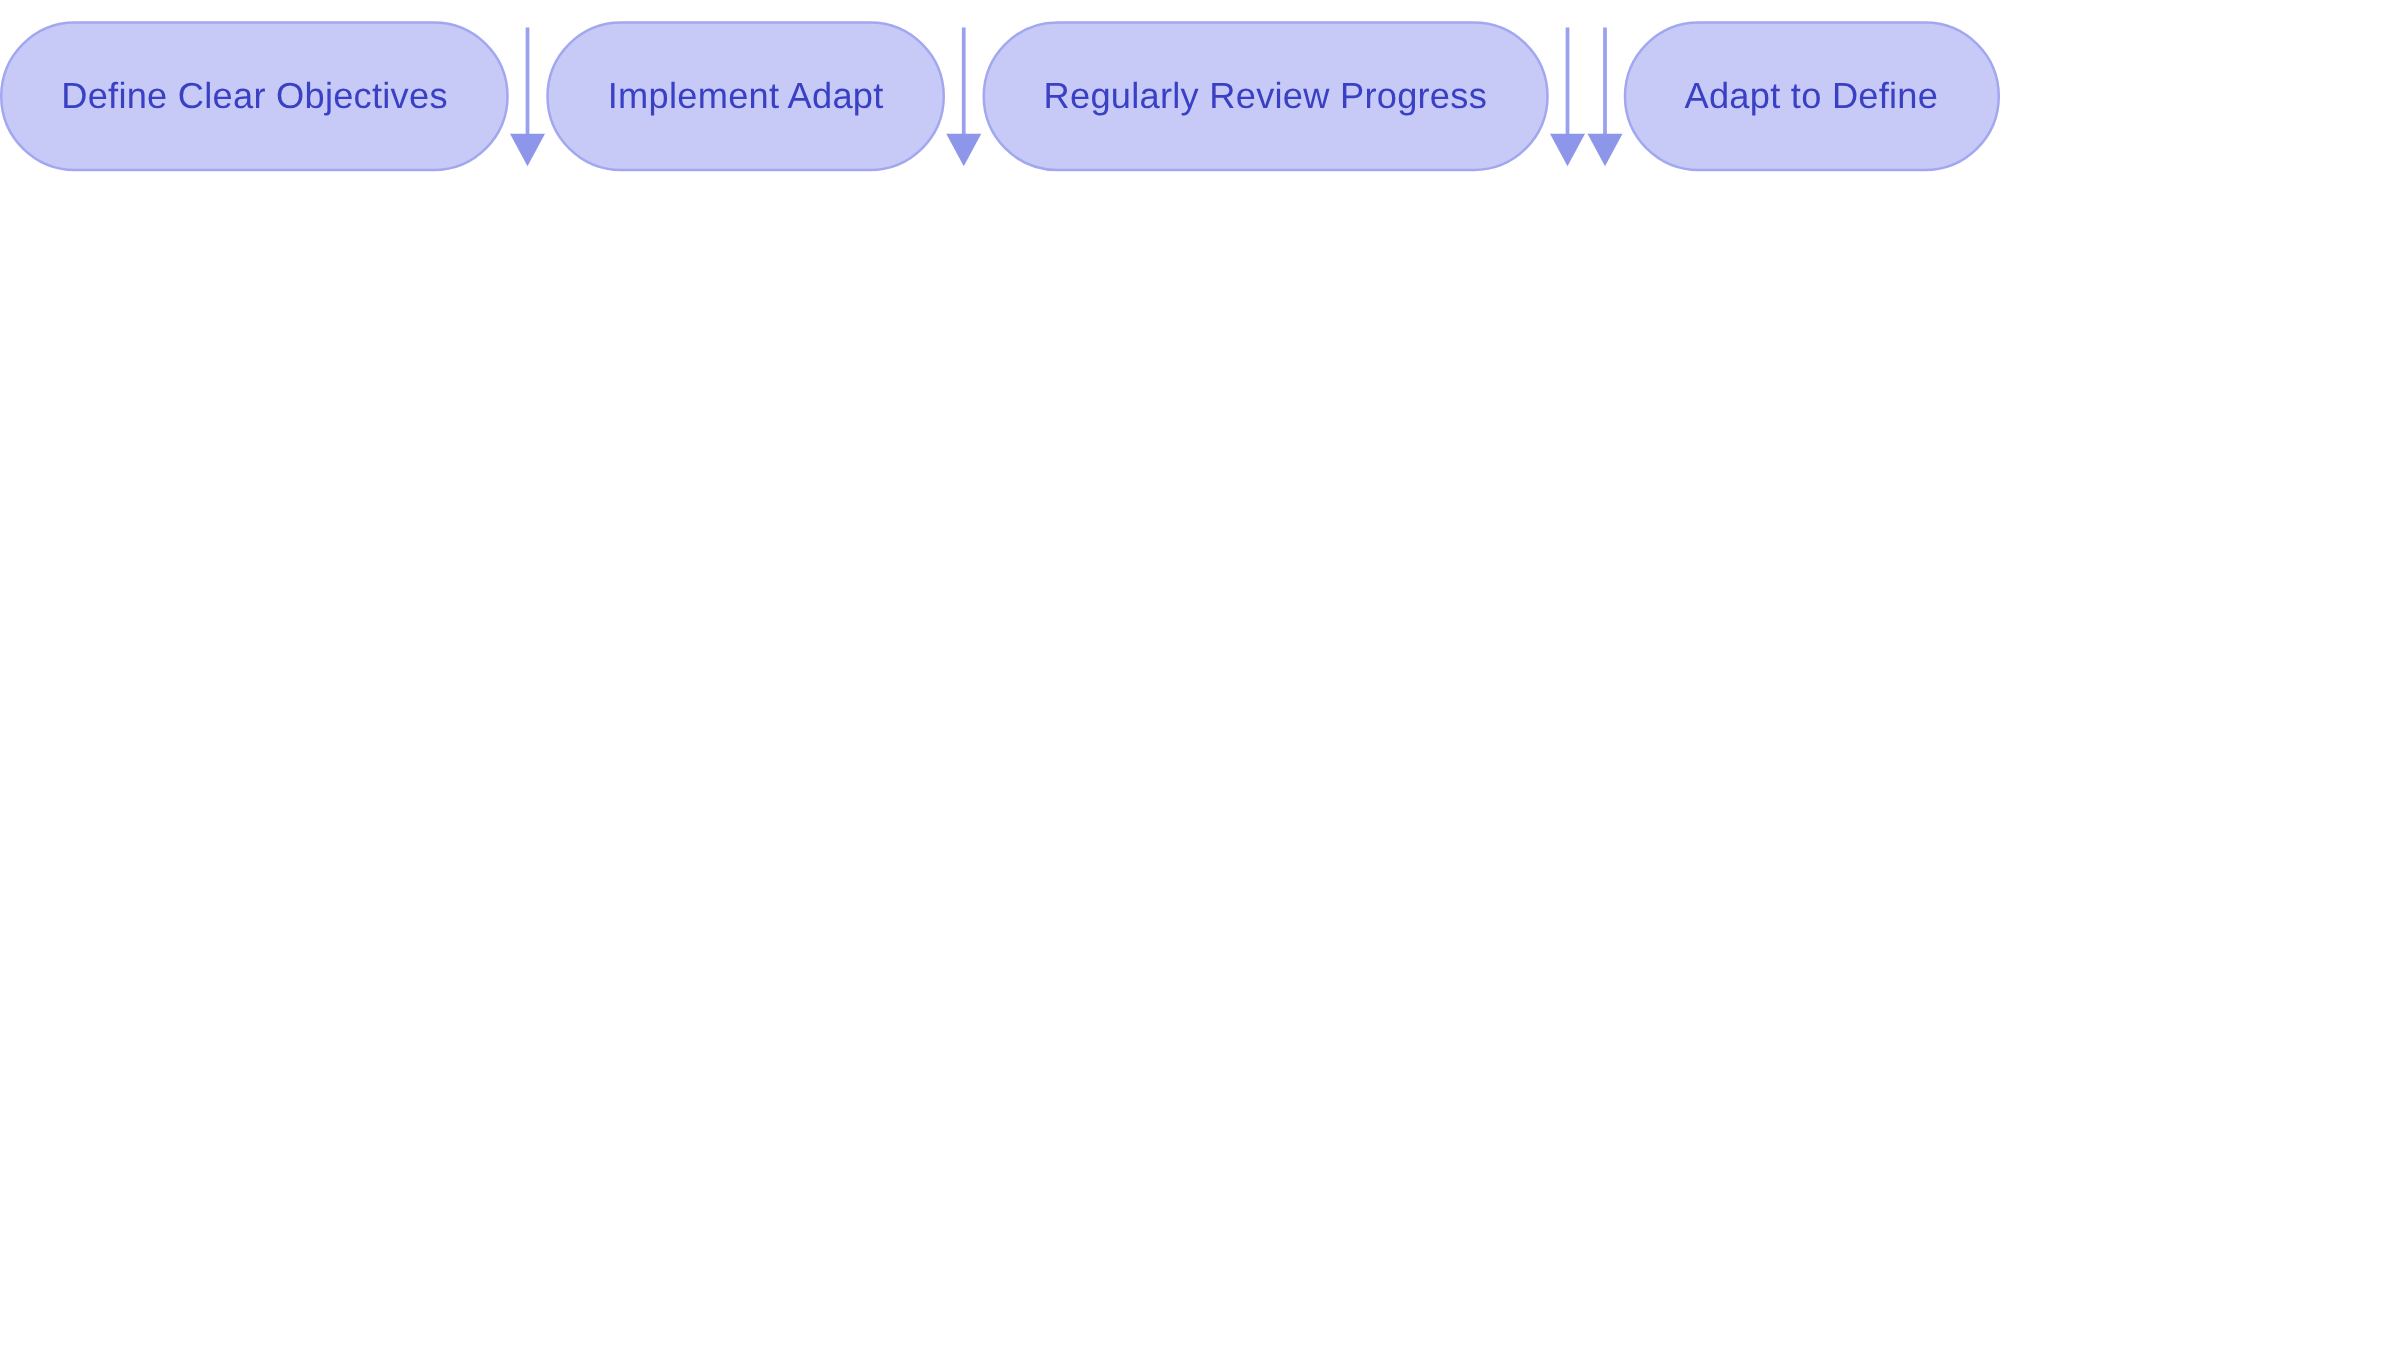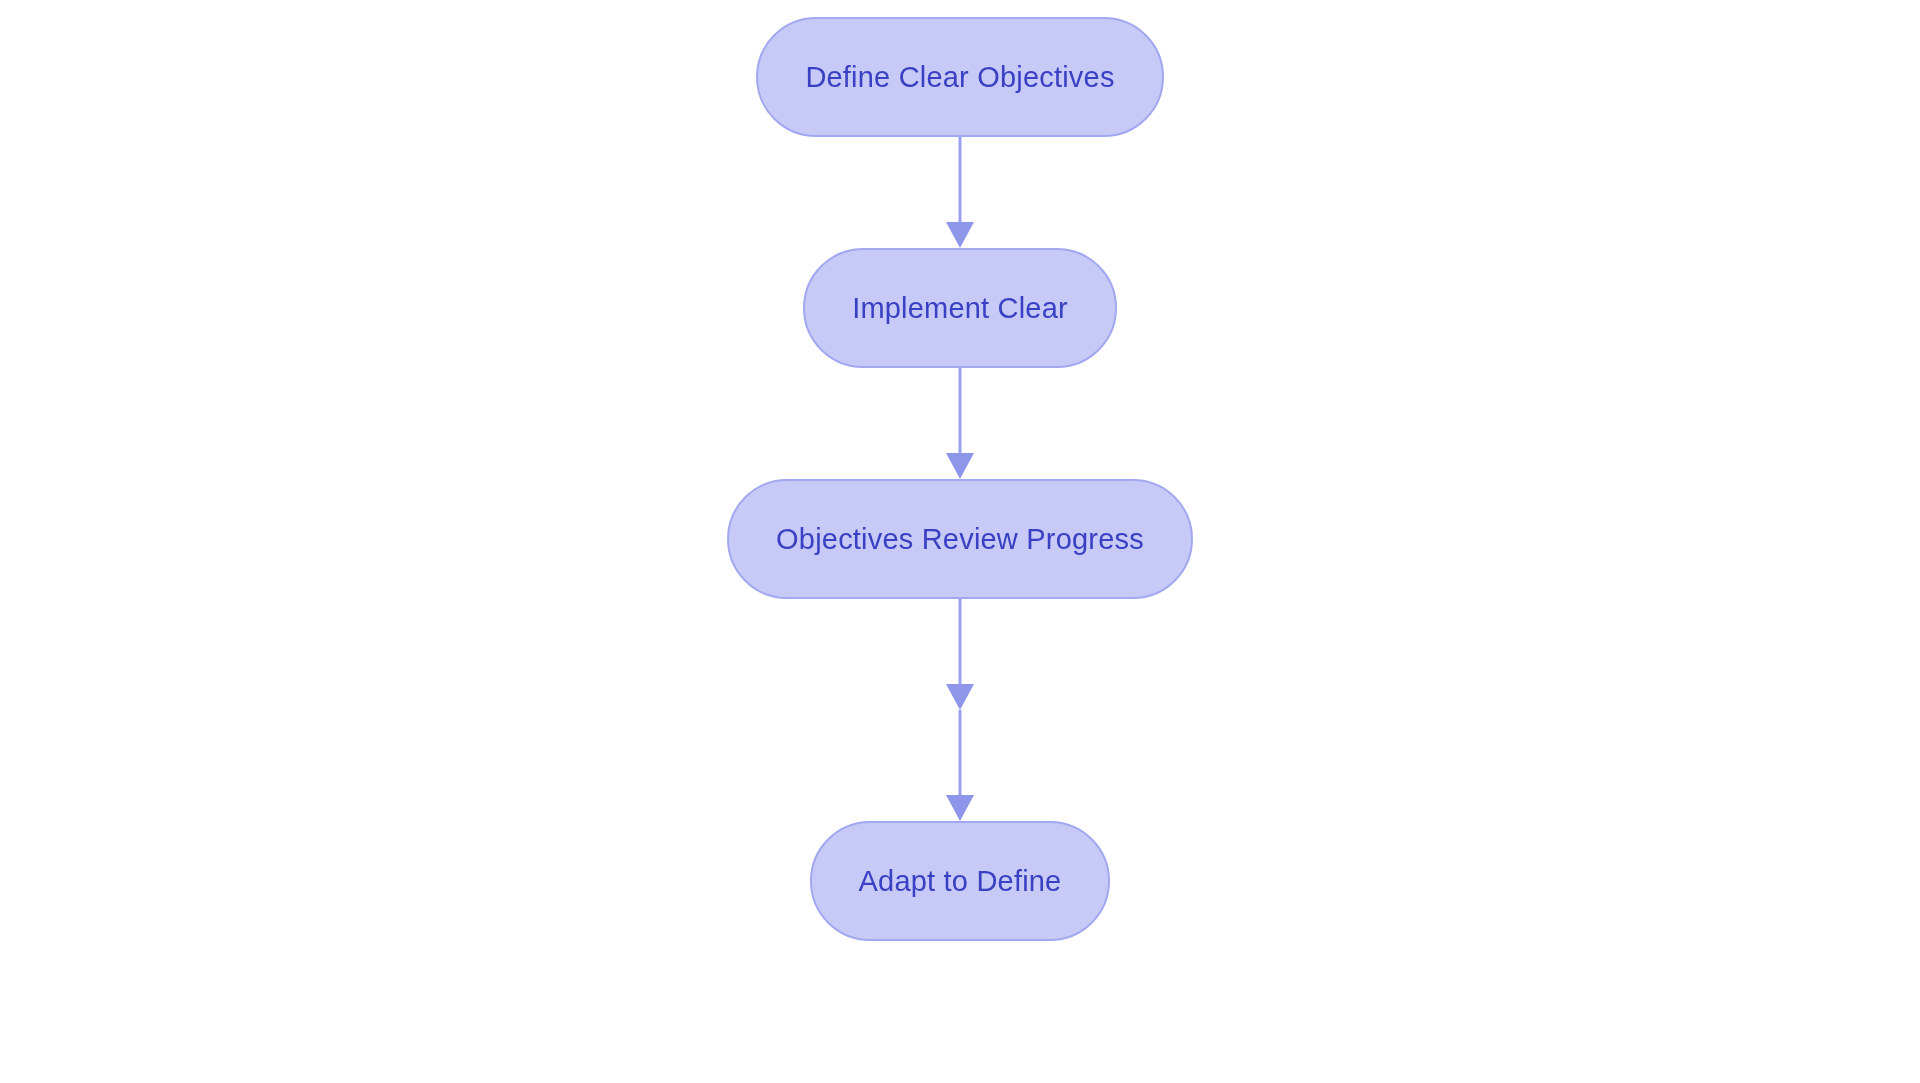--- a/index.html
+++ b/index.html
@@ -22,21 +22,21 @@
     position: relative;
     width: 1920px;
     height: 1083px;
   }
   .flow {
     position: absolute;
     top: 17px;
     left: 0;
     width: 100%;
     display: flex;
-    flex-direction: column;
+    flex-direction: row;
     align-items: center;
   }
   .node {
     height: 120px;
     display: flex;
     align-items: center;
     justify-content: center;
     padding: 0 47px;
     background: var(--node-fill);
     border: 2px solid var(--node-border);
@@ -83,30 +83,30 @@
     <div class="node">
       <span>Define Clear Objectives</span>
     </div>
 
     <div class="arrow">
       <div class="shaft"></div>
       <div class="head"></div>
     </div>
 
     <div class="node">
-      <span>Implement Clear</span>
+      <span>Implement Adapt</span>
     </div>
 
     <div class="arrow">
       <div class="shaft"></div>
       <div class="head"></div>
     </div>
 
     <div class="node">
-      <span>Objectives Review Progress</span>
+      <span>Regularly Review Progress</span>
     </div>
 
     <div class="arrow">
       <div class="shaft"></div>
       <div class="head"></div>
     </div>
 
 
     <div class="arrow">
       <div class="shaft"></div>

